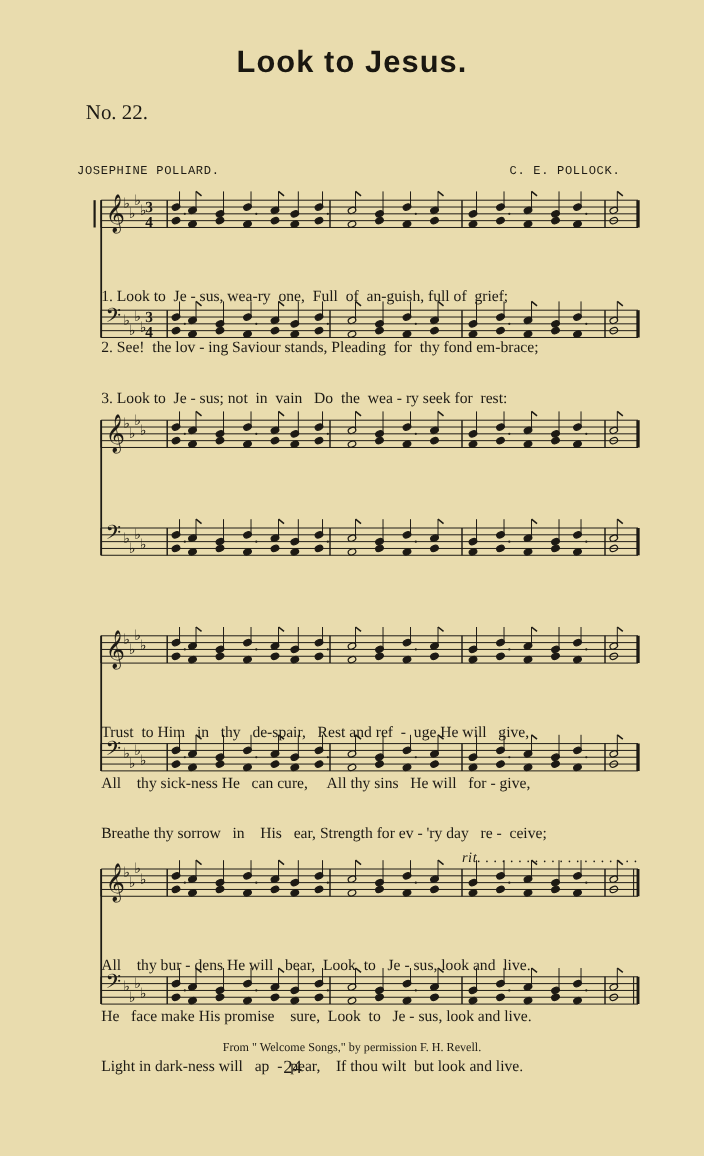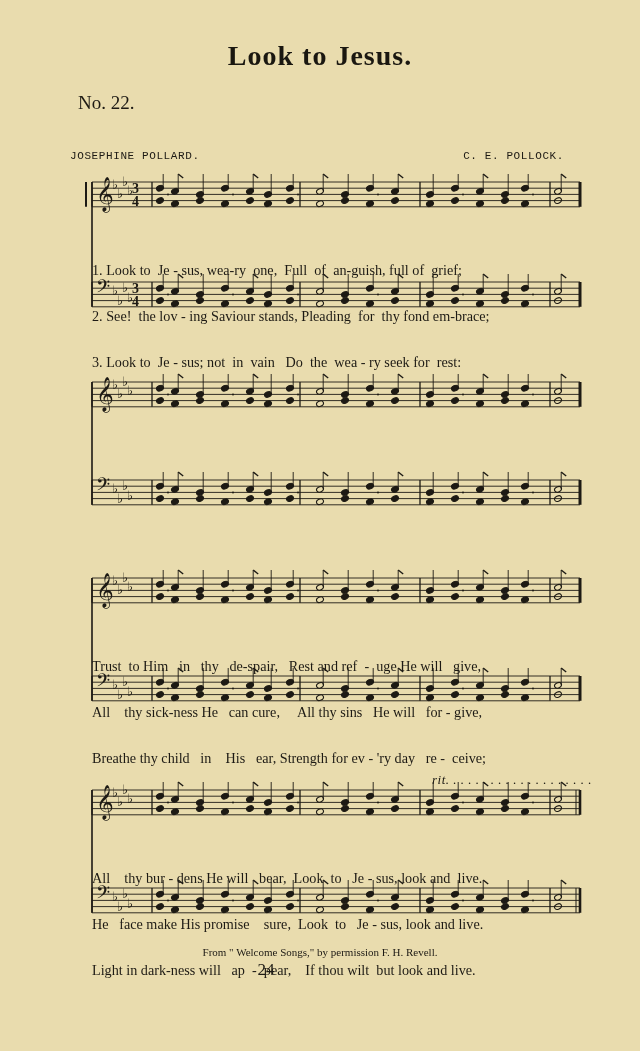--- a/index.html
+++ b/index.html
@@ -5,21 +5,21 @@
   html, body { margin: 0; padding: 0; }
   body {
     width: 640px; height: 1051px; overflow: hidden;
     background: #e9dcae;
     font-family: "Liberation Serif", "DejaVu Serif", serif;
     color: #1d1a14;
     position: relative;
   }
   .title {
     position: absolute; top: 40px; left: 0; width: 640px; text-align: center;
-    font-family: Liberation Serif, serif; font-weight: bold; font-size: 28px;
+    font-family: Liberation Sans, sans-serif; font-weight: bold; font-size: 28px;
     letter-spacing: 1px; color: #1a1710;
   }
   .number {
     position: absolute; top: 92px; left: 78px; font-size: 19px;
     font-family: "Liberation Serif", serif;
   }
   .credits {
     position: absolute; top: 150px; left: 70px; width: 494px;
     display: flex; justify-content: space-between;
     font-size: 11px; letter-spacing: 0.6px; font-family: Liberation Mono, monospace;
@@ -549,26 +549,26 @@
       <circle cx="533" cy="122.4" r="1" fill="#1d1a14"></circle>
       <ellipse cx="558" cy="119.3" rx="3.6" ry="2.6" transform="rotate(-25 558 119.3)" fill="none" stroke="#1d1a14" stroke-width="1.1"></ellipse>
       <ellipse cx="558" cy="128.6" rx="3.6" ry="2.6" transform="rotate(-25 558 128.6)" fill="none" stroke="#1d1a14" stroke-width="1.1"></ellipse>
       <line x1="561.2" x2="561.2" y1="119.3" y2="102" stroke="#1d1a14" stroke-width="0.9"></line>
       <path d="M561.2 102 l5 4" stroke="#1d1a14" stroke-width="1.4" fill="none"></path>
       <line x1="92" x2="92" y1="12" y2="134.8" stroke="#1d1a14" stroke-width="1.6"></line>
     </svg>
   <div class="lyrics" style="top:62px;">
     <span class="lyric-line">Trust  to Him   in   thy   de-spair,   Rest and ref  -  uge He will   give,</span>
     <span class="lyric-line">All    thy sick-ness He   can cure,     All thy sins   He will   for - give,</span>
-    <span class="lyric-line">Breathe thy child   in    His   ear, Strength for ev - 'ry day   re -  ceive;</span>
+    <span class="lyric-line">Breathe thy sorrow   in    His   ear, Strength for ev - 'ry day   re -  ceive;</span>
   </div>
 </div>
 
 <div class="system" style="top:770px;height:170px;">
-  <div class="rit" style="left:432px;top:2px;">rit. . . . . . . . . . . . . . . . . . . .</div>
+  <div class="rit" style="left:420px;top:2px;">rit. . . . . . . . . . . . . . . . . . . .</div>
   <svg width="640" height="170" class="staff-svg" style="top:8px;">
       <line x1="92" x2="580" y1="12" y2="12" stroke="#1d1a14" stroke-width="0.9"></line>
       <line x1="92" x2="580" y1="18.2" y2="18.2" stroke="#1d1a14" stroke-width="0.9"></line>
       <line x1="92" x2="580" y1="24.4" y2="24.4" stroke="#1d1a14" stroke-width="0.9"></line>
       <line x1="92" x2="580" y1="30.6" y2="30.6" stroke="#1d1a14" stroke-width="0.9"></line>
       <line x1="92" x2="580" y1="36.8" y2="36.8" stroke="#1d1a14" stroke-width="0.9"></line>
       <line x1="92" x2="92" y1="12" y2="36.8" stroke="#1d1a14" stroke-width="1.3"></line>
       <line x1="152" x2="152" y1="12" y2="36.8" stroke="#1d1a14" stroke-width="1.3"></line>
       <line x1="300" x2="300" y1="12" y2="36.8" stroke="#1d1a14" stroke-width="1.3"></line>
       <line x1="420" x2="420" y1="12" y2="36.8" stroke="#1d1a14" stroke-width="1.3"></line>

